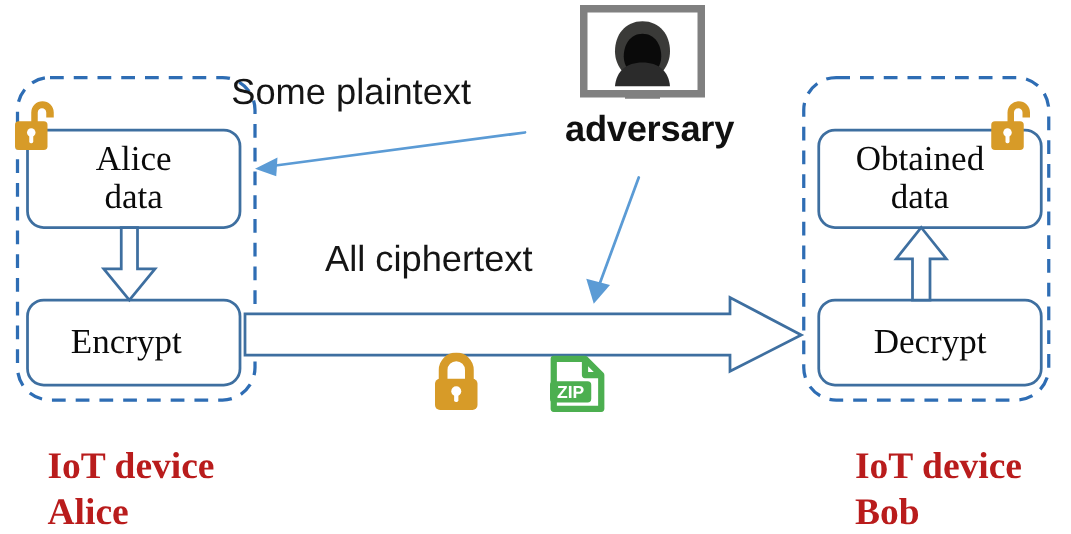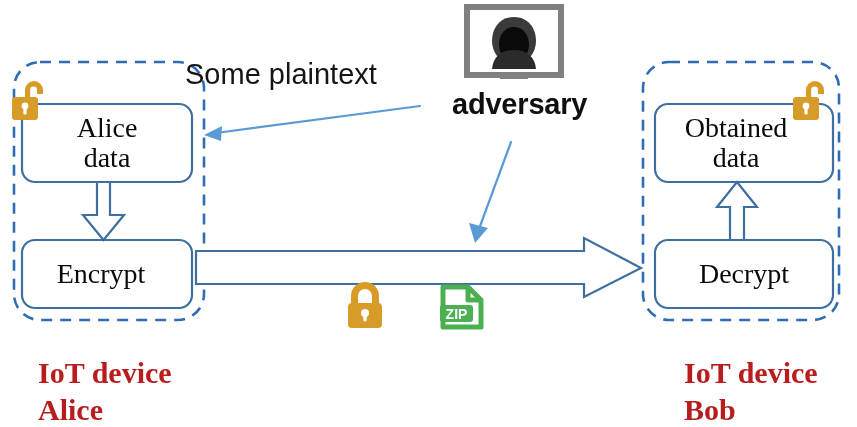--- a/index.html
+++ b/index.html
@@ -166,20 +166,21 @@
   </div>
 
   <div class="box-label" id="src-data-label">Alice
 data</div>
   <div class="box-label" id="encrypt-label">Encrypt</div>
   <div class="box-label" id="obtained-label">Obtained
 data</div>
   <div class="box-label" id="decrypt-label">Decrypt</div>
 
   <div class="flow-text" id="plaintext-text">Some plaintext</div>
+  <div class="flow-text" id="ciphertext-text">All ciphertext</div>
 
   <div id="adversary-text">adversary</div>
 
   <div class="device-caption" id="alice-caption">IoT device
 Alice</div>
   <div class="device-caption" id="bob-caption">IoT device
 Bob</div>
 
 </div>
 

